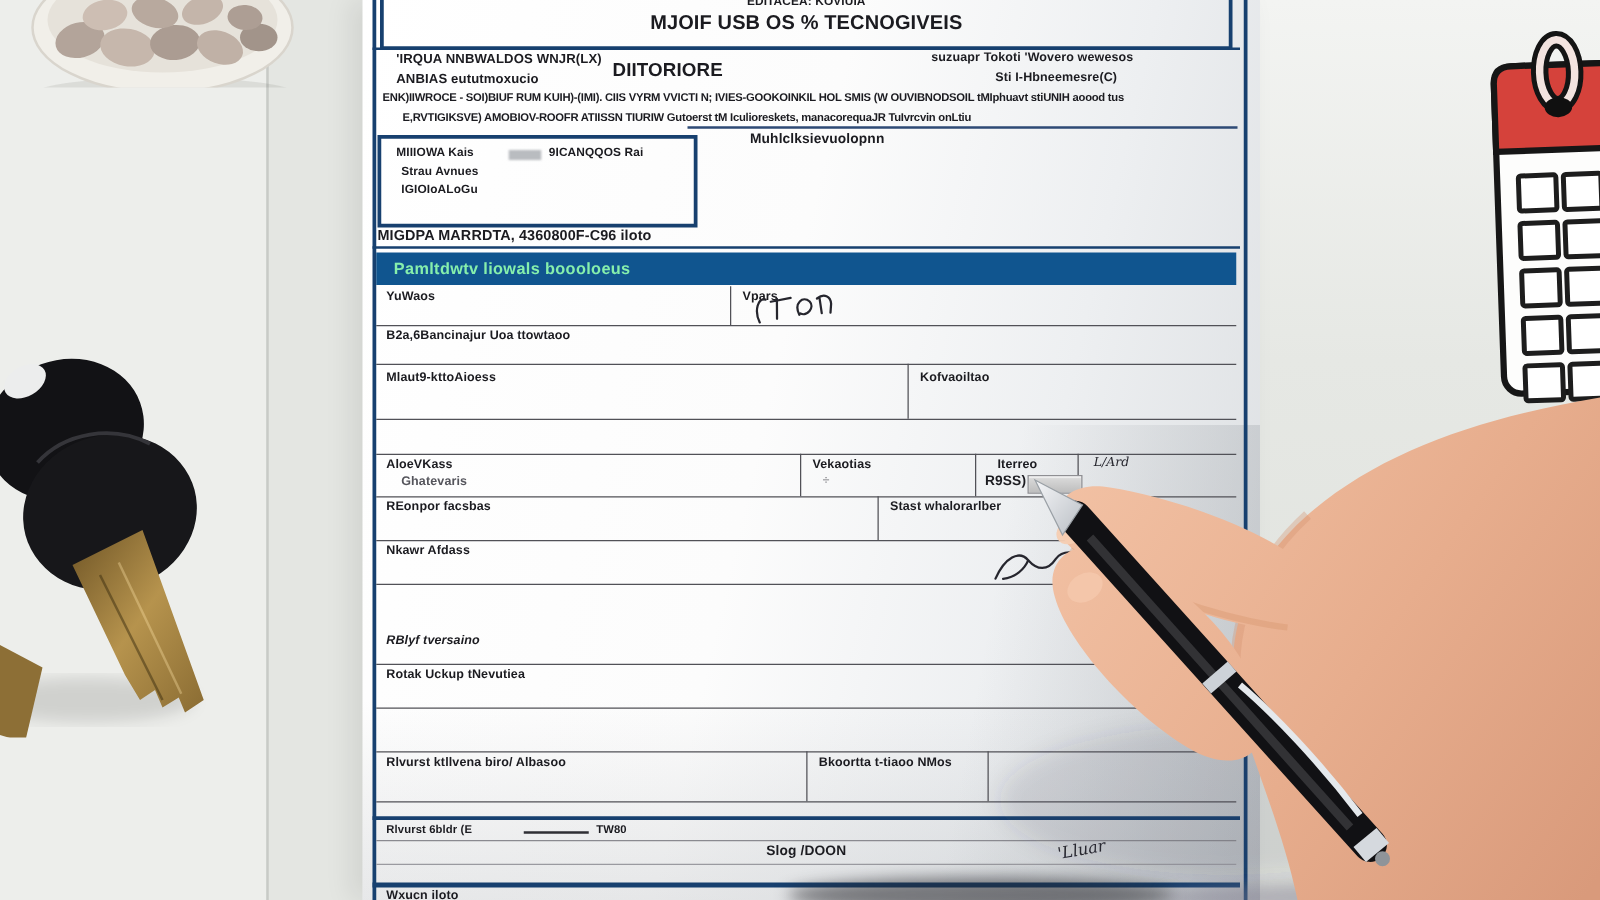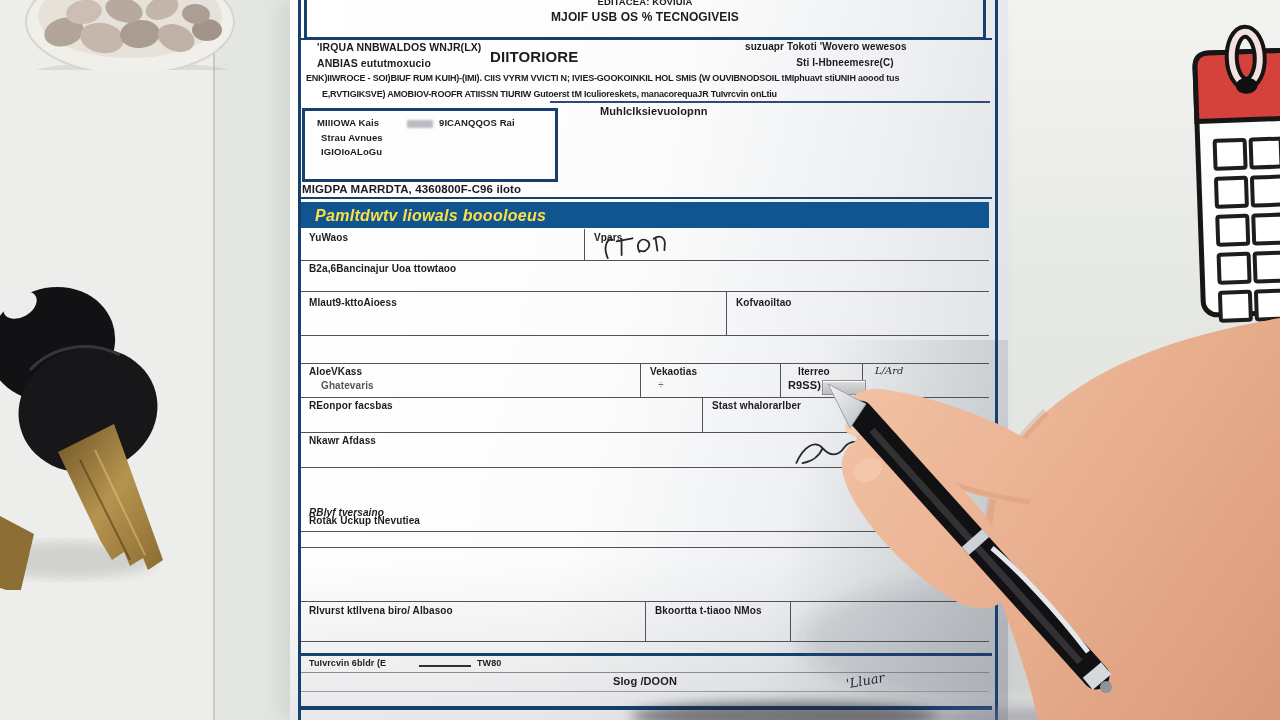--- a/index.html
+++ b/index.html
@@ -20,21 +20,21 @@
   #sheen2{left:0;top:560px;width:718px;height:160px;
     background:linear-gradient(180deg,rgba(150,155,160,0) 0%,rgba(150,155,160,0.22) 100%);}
   .frame{left:8px;top:-10px;width:694px;height:740px;border:3px solid #17406f;}
   .hrule{left:8px;width:694px;background:#17406f;}
   .lbl{position:absolute;font-weight:bold;font-size:10px;color:#1b1b20;
        letter-spacing:.1px;white-space:nowrap;}
   .row{position:absolute;left:11px;width:688px;border-bottom:1px solid #515157;}
   .row.nb{border-bottom:none;}
   .vdiv{position:absolute;top:0;bottom:0;width:1px;background:#515157;}
   .band{left:11px;top:202px;width:688px;height:26px;background:#10558f;}
-  .band .lbl{color:#fde047;font-style:italic;font-size:16px;top:5px;left:14px;letter-spacing:.3px;}
+  .band .lbl{color:#86efac;font-size:13px;top:5px;left:14px;letter-spacing:.3px;}
   .titlebox{left:14px;top:-10px;width:676px;height:44px;border:3px solid #17406f;text-align:center;}
   .addrbox{left:12px;top:108px;width:250px;height:68px;border:3px solid #17406f;}
   .script{position:absolute;font-style:italic;color:#26262e;white-space:nowrap;
           font-family:"DejaVu Serif",serif;}
   .dash{position:absolute;height:2px;background:#2f2f34;}
   .smudge{position:absolute;background:#b9bcc0;filter:blur(1px);}
   .graybox{position:absolute;background:linear-gradient(#dcdcdc,#bdbdbd);
            border:1px solid #8f8f93;box-shadow:inset 0 1px 1px #fff;}
   .shadowbar{border-radius:50%;filter:blur(6px);}
 </style>
@@ -86,21 +86,21 @@
     <path d="M 95,450 L 145,555" stroke="rgba(255,230,170,0.35)" stroke-width="2"></path>
   </svg>
 
   <div class="abs" id="paper">
     <div class="abs" id="sheen1"></div>
     <div class="abs" id="sheen2"></div>
     <div class="abs frame"></div>
 
     <div class="abs titlebox">
       <div class="lbl" style="left:0;right:0;top:3px;font-size:9.5px">EDITACEA: KOVIUIA</div>
-      <div class="lbl" style="left:0;right:0;top:17px;font-size:12px">MJOIF USB OS % TECNOGIVEIS</div>
+      <div class="lbl" style="left:0;right:0;top:17px;font-size:16px">MJOIF USB OS % TECNOGIVEIS</div>
     </div>
     <div class="abs hrule" style="top:38px;height:2px"></div>
 
     <span class="lbl" style="left:27px;top:41px;font-size:10.5px">'IRQUA NNBWALDOS WNJR(LX)</span>
     <span class="lbl" style="left:27px;top:57px;font-size:10.5px">ANBIAS eututmoxucio</span>
     <span class="lbl" style="left:200px;width:300px;top:48px;font-size:15px;text-align:left">DIITORIORE</span>
     <span class="lbl" style="left:455px;top:41px;font-size:10px">suzuapr Tokoti 'Wovero wewesos</span>
     <span class="lbl" style="left:470px;width:170px;top:57px;font-size:10px;text-align:center">Sti I-Hbneemesre(C)</span>
     <span class="lbl" style="left:16px;top:73px;font-size:9px;letter-spacing:-.2px">ENK)IIWROCE - SOI)BIUF RUM KUIH)-(IMI). CIIS VYRM VVICTI N; IVIES-GOOKOINKIL HOL SMIS (W OUVIBNODSOIL tMIphuavt stiUNIH aoood tus</span>
     <span class="lbl" style="left:32px;top:89px;font-size:9px;letter-spacing:-.2px">E,RVTIGIKSVE) AMOBIOV-ROOFR ATIISSN TIURIW Gutoerst tM Iculioreskets, manacorequaJR TuIvrcvin onLtiu</span>
@@ -158,43 +158,46 @@
     </div>
     <div class="row" style="top:432px;height:35px">
       <span class="lbl" style="left:8px;top:3px">Nkawr Afdass</span>
       <svg style="position:absolute;left:490px;top:3px" width="95" height="30" viewBox="0 0 95 30">
         <path d="M4,22 C14,6 26,2 32,11 C38,20 46,22 54,13 C60,7 70,8 78,17 M32,11 C28,18 20,23 10,23" stroke="#26262e" stroke-width="1.8" fill="none" stroke-linecap="round" transform="rotate(-8 47 15)"></path>
       </svg>
     </div>
     <div class="row" style="top:504px;height:27px">
       <span class="lbl" style="left:8px;top:3px;font-style:italic">RBlyf tversaino</span>
     </div>
-    <div class="row" style="top:512px;height:35px">
+    <div class="row" style="top:531px;height:35px">
       <span class="lbl" style="left:8px;top:3px">Rotak Uckup tNevutiea</span>
     </div>
     <div class="row" style="top:566px;height:35px"></div>
     <div class="row" style="top:601px;height:40px">
       <span class="vdiv" style="left:344px"></span>
       <span class="vdiv" style="left:489px"></span>
       <span class="lbl" style="left:8px;top:4px">Rlvurst ktllvena biro/ Albasoo</span>
       <span class="lbl" style="left:354px;top:4px">Bkoortta t-tiaoo NMos</span>
     </div>
     <div class="row nb" style="top:641px;height:12px"></div>
     <div class="abs hrule" style="top:653px;height:3px"></div>
     <div class="row" style="top:656px;height:16px;border-bottom-color:#8a8a90">
-      <span class="lbl" style="left:8px;top:2px;font-size:9px">TuIvrcvin 6bldr (E</span>
+      <span class="lbl" style="left:8px;top:2px;font-size:9px">Rlvurst 6bldr (E</span>
       <span class="dash" style="left:118px;top:9px;width:52px"></span>
       <span class="lbl" style="left:176px;top:2px;font-size:9px">TW80</span>
     </div>
     <div class="row" style="top:672px;height:19px;border-bottom-color:#9a9aa0">
       <span class="lbl" style="left:0;width:100%;top:3px;font-size:11px;text-align:center">Slog /DOON</span>
       <span class="script" style="left:545px;top:1px;font-size:13px;transform:rotate(-10deg)">'Lluar</span>
     </div>
     <div class="row nb" style="top:691px;height:15px"></div>
     <div class="abs hrule" style="top:706px;height:4px"></div>
+    <div class="row nb" style="top:711px;height:9px">
+      <span class="lbl" style="left:8px;top:0">Wxucn iloto</span>
+    </div>
   </div>
 
   <svg class="abs" style="left:1180px;top:10px" width="100" height="320" viewBox="1180 10 100 320">
     <g transform="rotate(-2 1240 180)">
       <rect x="1199" y="52" width="150" height="262" rx="14" fill="#fdfdfc" stroke="#161616" stroke-width="5"></rect>
       <path d="M1199,120 L1349,120 L1349,66 Q1349,52 1335,52 L1213,52 Q1199,52 1199,66 Z" fill="#d5423b" stroke="#161616" stroke-width="5"></path>
       <g>
         <rect x="1216" y="140" width="30" height="28" rx="2" fill="#fff" stroke="#1d1d1d" stroke-width="4"></rect>
         <rect x="1252" y="140" width="30" height="28" rx="2" fill="#fff" stroke="#1d1d1d" stroke-width="4"></rect>
         <rect x="1216" y="178" width="30" height="28" rx="2" fill="#fff" stroke="#1d1d1d" stroke-width="4"></rect>

